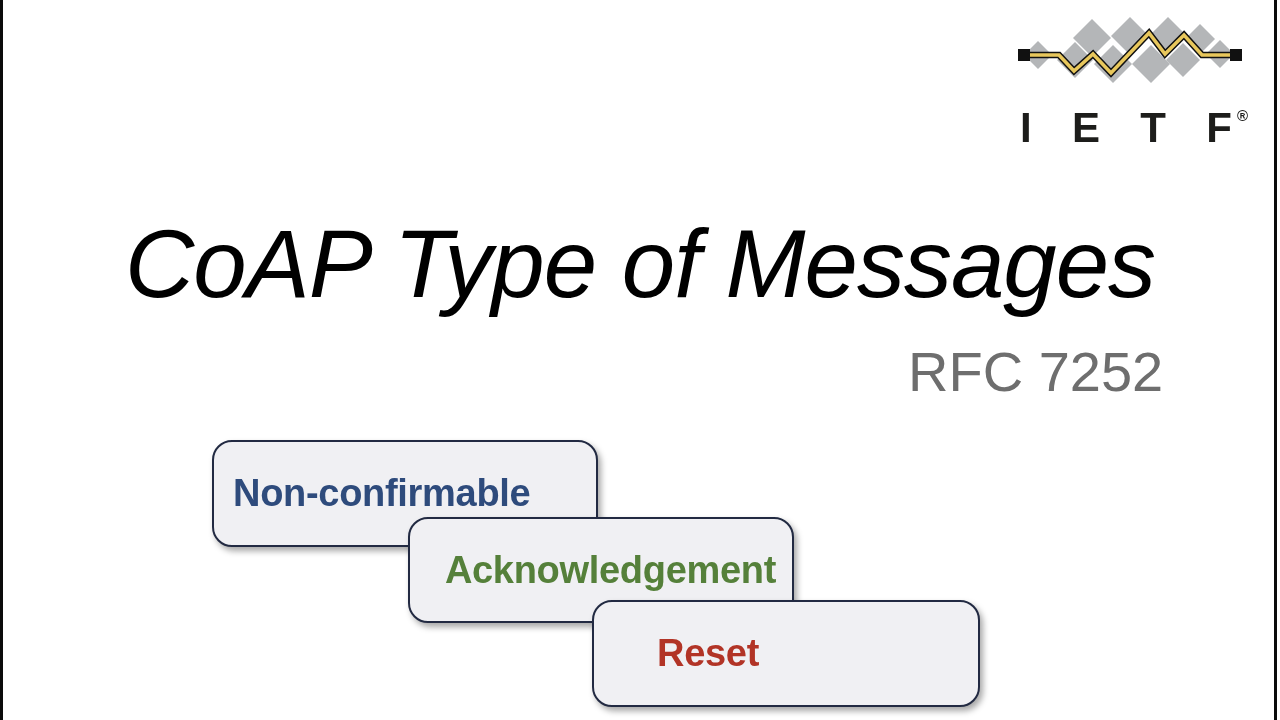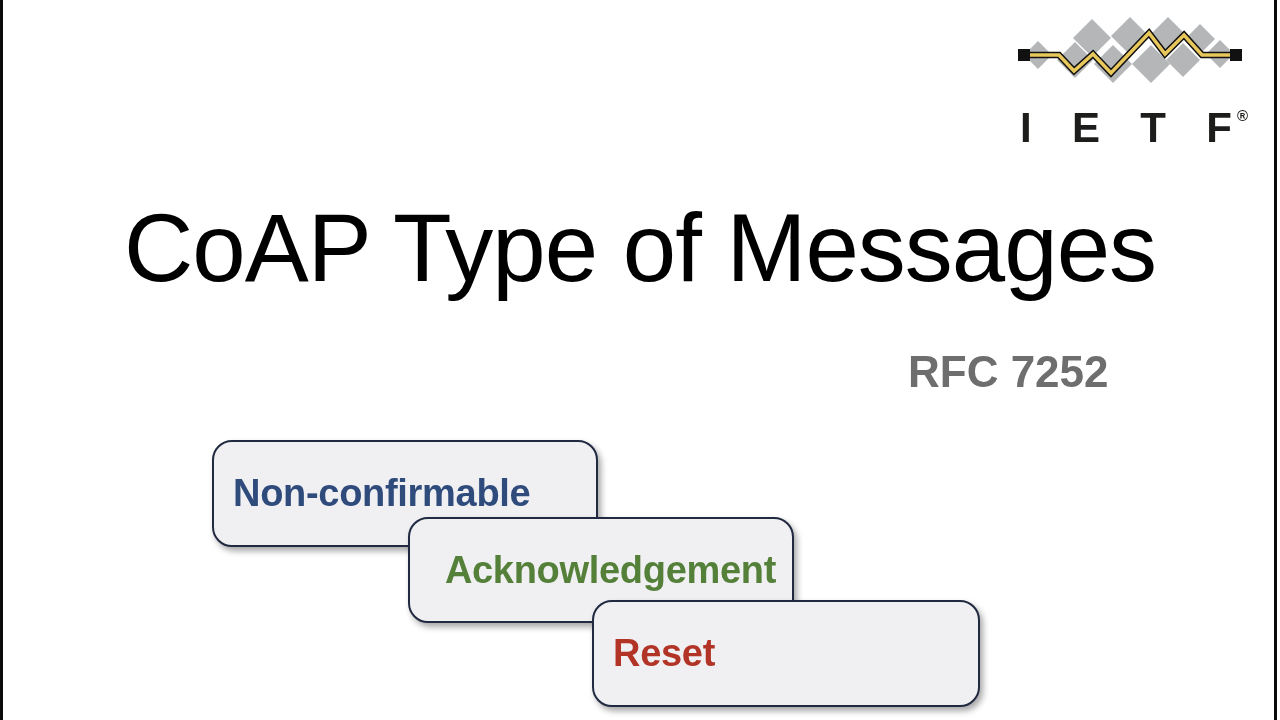--- a/index.html
+++ b/index.html
@@ -31,30 +31,31 @@
     color: var(--logo-text, #1d1d1b);
   }
   .logo-reg {
     position: absolute; left: 222px; top: 93px;
     font-size: 15px; font-weight: bold;
     color: var(--logo-text, #1d1d1b);
   }
 
   
   .title {
-    position: absolute; left: 0; top: 200px; width: 100%;
+    position: absolute; left: 0; top: 216px; width: 100%;
     margin: 0; text-align: center;
     font-size: 96px; font-weight: 400; line-height: 96px;
     letter-spacing: -1px;
     color: var(--title-text, #000000);
     white-space: nowrap;
+    font-style: italic;
   }
   .subtitle {
     position: absolute; left: 908px; top: 350px;
-    font-size: 44px; font-weight: bold; line-height: 44px;
+    font-size: 56px; font-weight: normal; line-height: 44px;
     color: var(--subtitle-text, #6e6e6e);
     white-space: nowrap;
   }
 
   
   .card {
     position: absolute;
     background: var(--card-fill, #f0f0f3);
     border: 2px solid var(--card-border, #222a42);
     border-radius: 20px;
@@ -114,16 +115,16 @@
 
   <div class="subtitle">RFC 7252</div>
 
   <div class="card c2">
     <span style="color: rgb(46, 75, 124);">Non-confirmable</span>
   </div>
   <div class="card c3">
     <span style="color: rgb(85, 128, 58);">Acknowledgement</span>
   </div>
   <div class="card c4">
-    <span style="color: rgb(178, 52, 38);">Reset</span>
+    <span style="color: rgb(178, 52, 38); margin-left: 44px;">Reset</span>
   </div>
 
 </div>
 
 </body></html>

